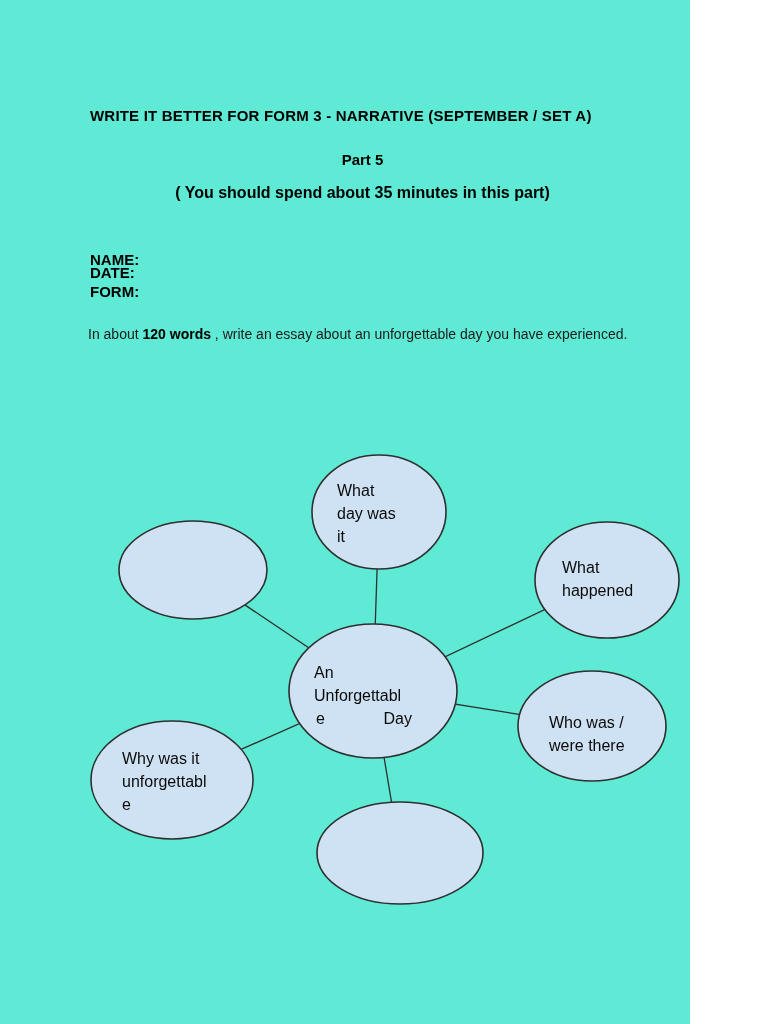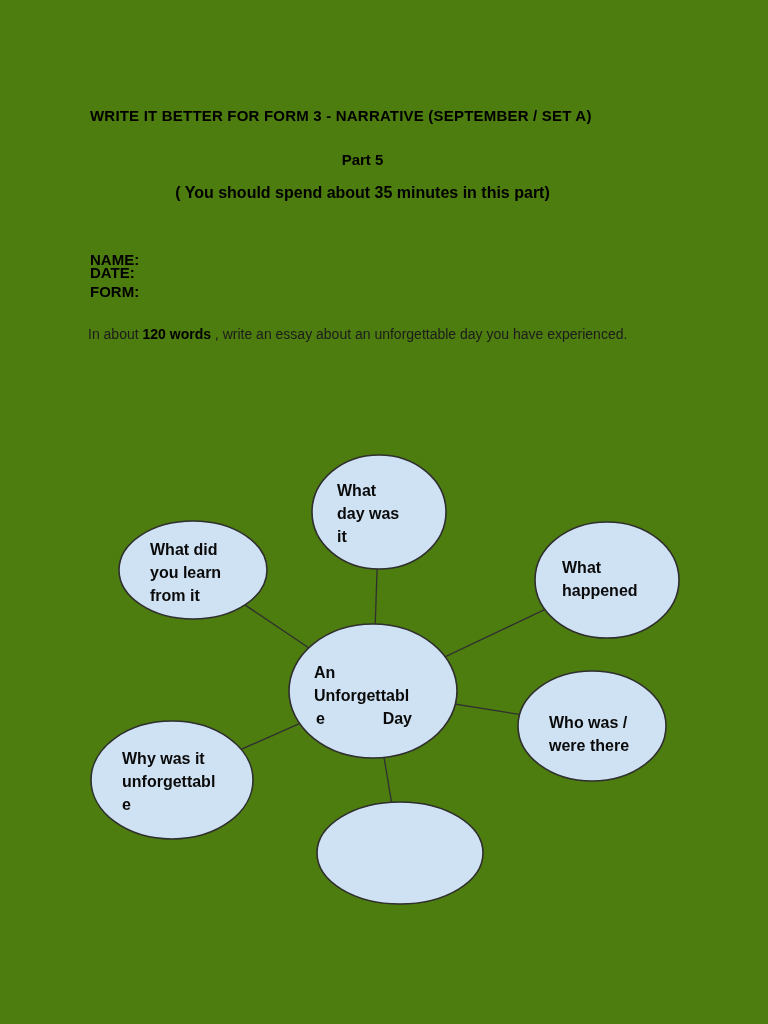--- a/index.html
+++ b/index.html
@@ -4,21 +4,21 @@
 <style>
   html,body{margin:0;padding:0;}
   body{
     width:768px;height:1024px;
     background:#ffffff;
     font-family:"Liberation Sans", sans-serif;
     color:#000;
     position:relative;
     overflow:hidden;
   }
-  .page{position:absolute;inset:0;width:768px;height:1024px;background:#4d7c0f;}
+  .page{position:absolute;inset:0;width:690px;height:1024px;background:#5eead4;}
 
   .doc-title{
     position:absolute;left:90px;top:107px;
     font-size:15px;font-weight:bold;letter-spacing:.2px;color:#000;
     white-space:nowrap;
   }
   .part-heading{position:absolute;left:90px;top:151px;width:545px;text-align:center;
     font-size:15px;font-weight:bold;}
   .time-note{position:absolute;left:90px;top:184px;width:545px;text-align:center;
     font-size:16px;font-weight:bold;}
@@ -32,21 +32,21 @@
   .para b{color:#000;}
   .para1{top:326px;}
   .para2{top:371px;}
 
   svg.diagram{position:absolute;left:0;top:0;width:768px;height:1024px;}
   svg .connector{stroke:var(--connector-color,#2f2f2f);stroke-width:1.3;}
   svg ellipse{stroke:var(--node-stroke,#2f2f2f);stroke-width:1.6;}
 
   .bubble-text{
     position:absolute;
-    font-size:16px;font-weight:bold;line-height:23px;color:#0a0a0a;
+    font-size:16px;font-weight:normal;line-height:23px;color:#0a0a0a;
     white-space:nowrap;
   }
   .bubble-text div{white-space:nowrap;}
   .center-text{
     left:314px;top:661px;width:100px;text-align:left;
   }
   .center-text .split-row{
     display:flex;justify-content:space-between;padding:0 2px;
   }
   .t-what-day{left:337px;top:479px;}
@@ -90,25 +90,20 @@
     <ellipse cx="172" cy="780" rx="81" ry="59" fill="#cfe2f3"></ellipse>
     <ellipse cx="400" cy="853" rx="83" ry="51" fill="#cfe2f3"></ellipse>
   </svg>
 
   <div class="bubble-text t-what-day">
     <div>What</div>
     <div>day was</div>
     <div>it</div>
   </div>
 
-  <div class="bubble-text t-what-learn">
-    <div>What did</div>
-    <div>you learn</div>
-    <div>from it</div>
-  </div>
 
   <div class="bubble-text t-what-happened">
     <div>What</div>
     <div>happened</div>
   </div>
 
   <div class="bubble-text center-text">
     <div>An</div>
     <div>Unforgettabl</div>
     <div class="split-row">

